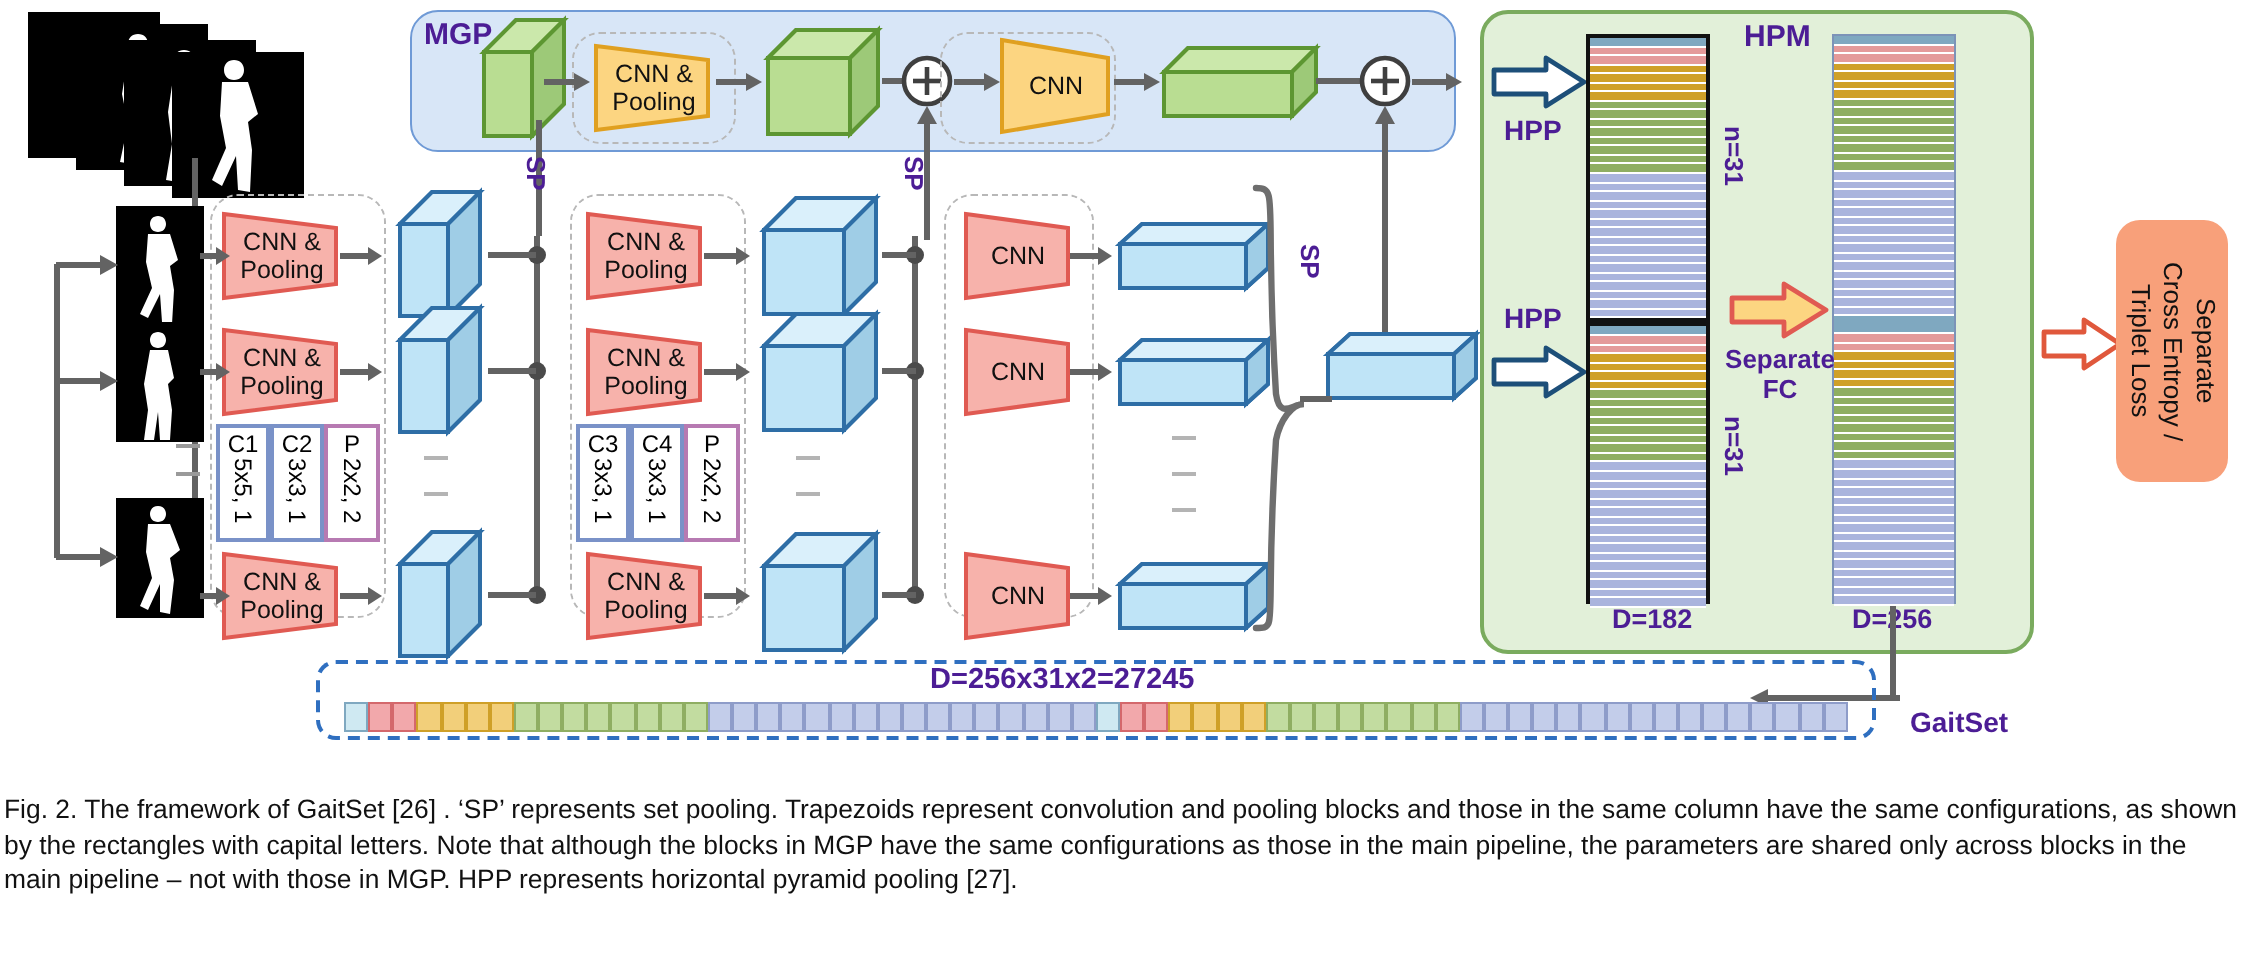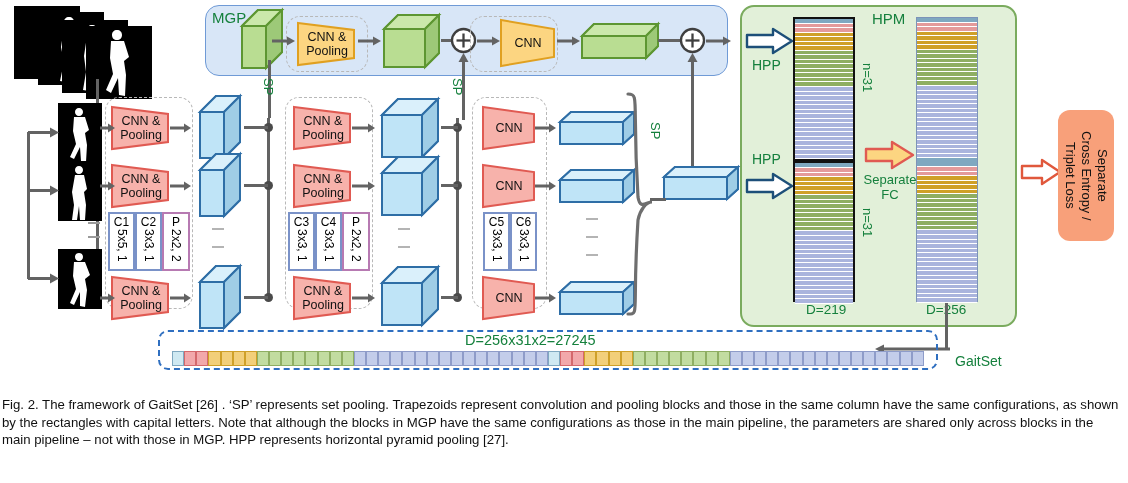--- a/index.html
+++ b/index.html
@@ -1,21 +1,21 @@
 <!DOCTYPE html>
 <html><head>
 <meta charset="utf-8">
 <style>
   html,body{margin:0;padding:0;background:#fff;}
   body{width:1128px;height:483px;font-family:"Liberation Sans",sans-serif;color:#000;}
   #fig{position:relative;width:1128px;height:483px;overflow:hidden;background:#fff;}
   .abs{position:absolute;}
 
   
-  .lbl{position:absolute;font-size:13px;color:#15803d;white-space:nowrap;line-height:1.05;}
+  .lbl{position:absolute;font-size:13px;color:#4c1d95;white-space:nowrap;line-height:1.05;font-weight:bold;}
   .vtext{writing-mode:vertical-rl;text-orientation:mixed;}
 
   
   .sil{position:absolute;background:#000;overflow:hidden;}
   .sil svg{display:block;}
 
   
   .dgroup{position:absolute;border:1.6px dashed #b8b8b8;border-radius:14px;box-sizing:border-box;}
 
   
@@ -501,30 +501,20 @@
   </div>
   <div class="trap" style="left:481px;top:275px;">
     <svg width="56" height="46">
         <polygon points="2,2 53,9 53,37 2,44" fill="#f7b2ab" stroke="#e05a52" stroke-width="2"></polygon>
       </svg>
   </div>
   <div class="trapLbl" style="left:481px;top:275px;width:56px;height:46px;">
     <span>CNN</span>
   </div>
 
-  <div class="cfg" style="left:483px;top:212px;width:55px;height:59px;">
-    <div class="cfgcell cfg-c" style="width:27px;">
-      <span class="t">C5</span>
-      <span class="v">3x3, 1</span>
-    </div>
-    <div class="cfgcell cfg-c" style="width:27px;">
-      <span class="t">C6</span>
-      <span class="v">3x3, 1</span>
-    </div>
-  </div>
 
   <div class="arw" style="left:535px;top:122px;">
       <svg width="22" height="12">
         <line x1="0" y1="6" x2="14" y2="6" stroke="#636363" stroke-width="3"></line>
         <polygon points="14,1.5 21,6 14,10.5" fill="#636363"></polygon>
       </svg>
     </div>
   <div class="arw" style="left:535px;top:180px;">
       <svg width="22" height="12">
         <line x1="0" y1="6" x2="14" y2="6" stroke="#636363" stroke-width="3"></line>
@@ -744,21 +734,21 @@
   <div class="arw" style="left:864px;top:140px;">
     <svg width="52" height="30">
         <polygon points="2,9 28,9 28,2 49,15 28,28 28,21 2,21" fill="#fcd581" stroke="#e05a52" stroke-width="2.4" stroke-linejoin="round"></polygon>
       </svg>
   </div>
   <div class="lbl" style="left:862px;top:173px;text-align:center;width:56px;">
     <div>Separate</div>
     <div style="margin-top:1px;">FC</div>
   </div>
 
-  <div class="lbl" style="left:806px;top:303px;font-size:13.5px;">D=219</div>
+  <div class="lbl" style="left:806px;top:303px;font-size:13.5px;">D=182</div>
   <div class="lbl" style="left:926px;top:303px;font-size:13.5px;">D=256</div>
 
   <div class="arw" style="left:1020px;top:158px;">
     <svg width="42" height="28">
         <polygon points="2,8 22,8 22,2 40,14 22,26 22,20 2,20" fill="#ffffff" stroke="#e0583c" stroke-width="2.4" stroke-linejoin="round"></polygon>
       </svg>
   </div>
   <div id="lossbox" style="left:1058px;top:110px;width:56px;height:131px;">
     <div class="t">
       <div>Separate</div>

